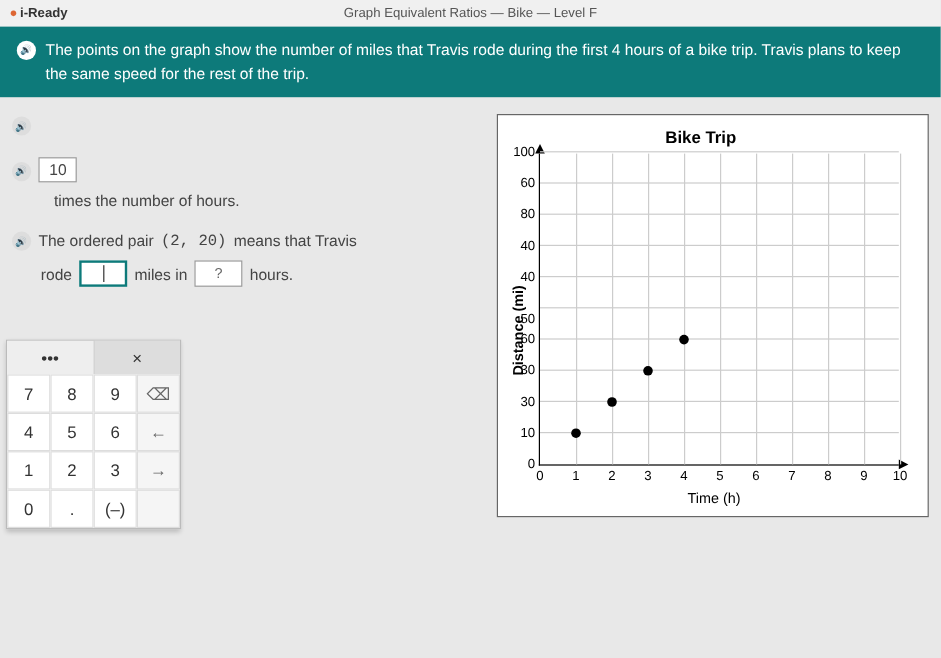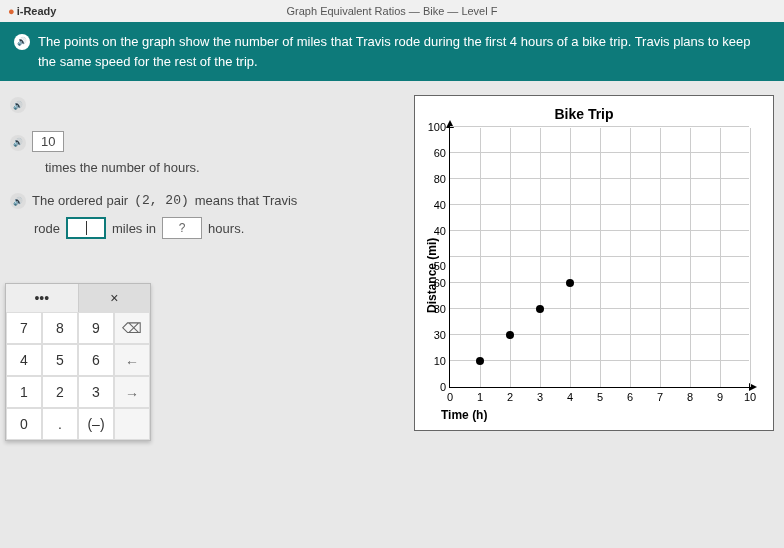--- a/index.html
+++ b/index.html
@@ -31,21 +31,21 @@
 .chart-body{display:flex}
 .ylabel{writing-mode:vertical-rl;transform:rotate(180deg);font-size:12px;font-weight:bold;text-align:center;padding:0 2px}
 .plot-area{flex:1}
 .plot{position:relative;width:300px;height:260px;border-left:1.5px solid #000;border-bottom:1.5px solid #000;margin-left:8px}
 .grid-v,.grid-h{position:absolute;background:#ccc}
 .grid-v{width:1px;height:100%;top:0}
 .grid-h{height:1px;width:100%;left:0}
 .tick-y{position:absolute;left:-26px;font-size:11px;transform:translateY(50%);width:22px;text-align:right}
 .tick-x{position:absolute;bottom:-16px;font-size:11px;transform:translateX(-50%)}
 .point{position:absolute;width:8px;height:8px;background:#000;border-radius:50%;transform:translate(-50%,50%)}
-.xlabel{text-align:left;font-size:12px;font-weight:bold;margin-top:20px}
+.xlabel{text-align:center;font-size:12px;font-weight:normal;margin-top:20px}
 .arrow-y{position:absolute;left:-4px;top:-8px;width:0;height:0;border-left:4px solid transparent;border-right:4px solid transparent;border-bottom:8px solid #000}
 .arrow-x{position:absolute;right:-8px;bottom:-4px;width:0;height:0;border-top:4px solid transparent;border-bottom:4px solid transparent;border-left:8px solid #000}
 .math{font-family:Liberation Mono, monospace}
 </style>
 </head>
 <body>
 
 <div class="top-bar">
   <span class="brand">i-Ready</span>
   <span>Graph Equivalent Ratios — Bike — Level F</span>

